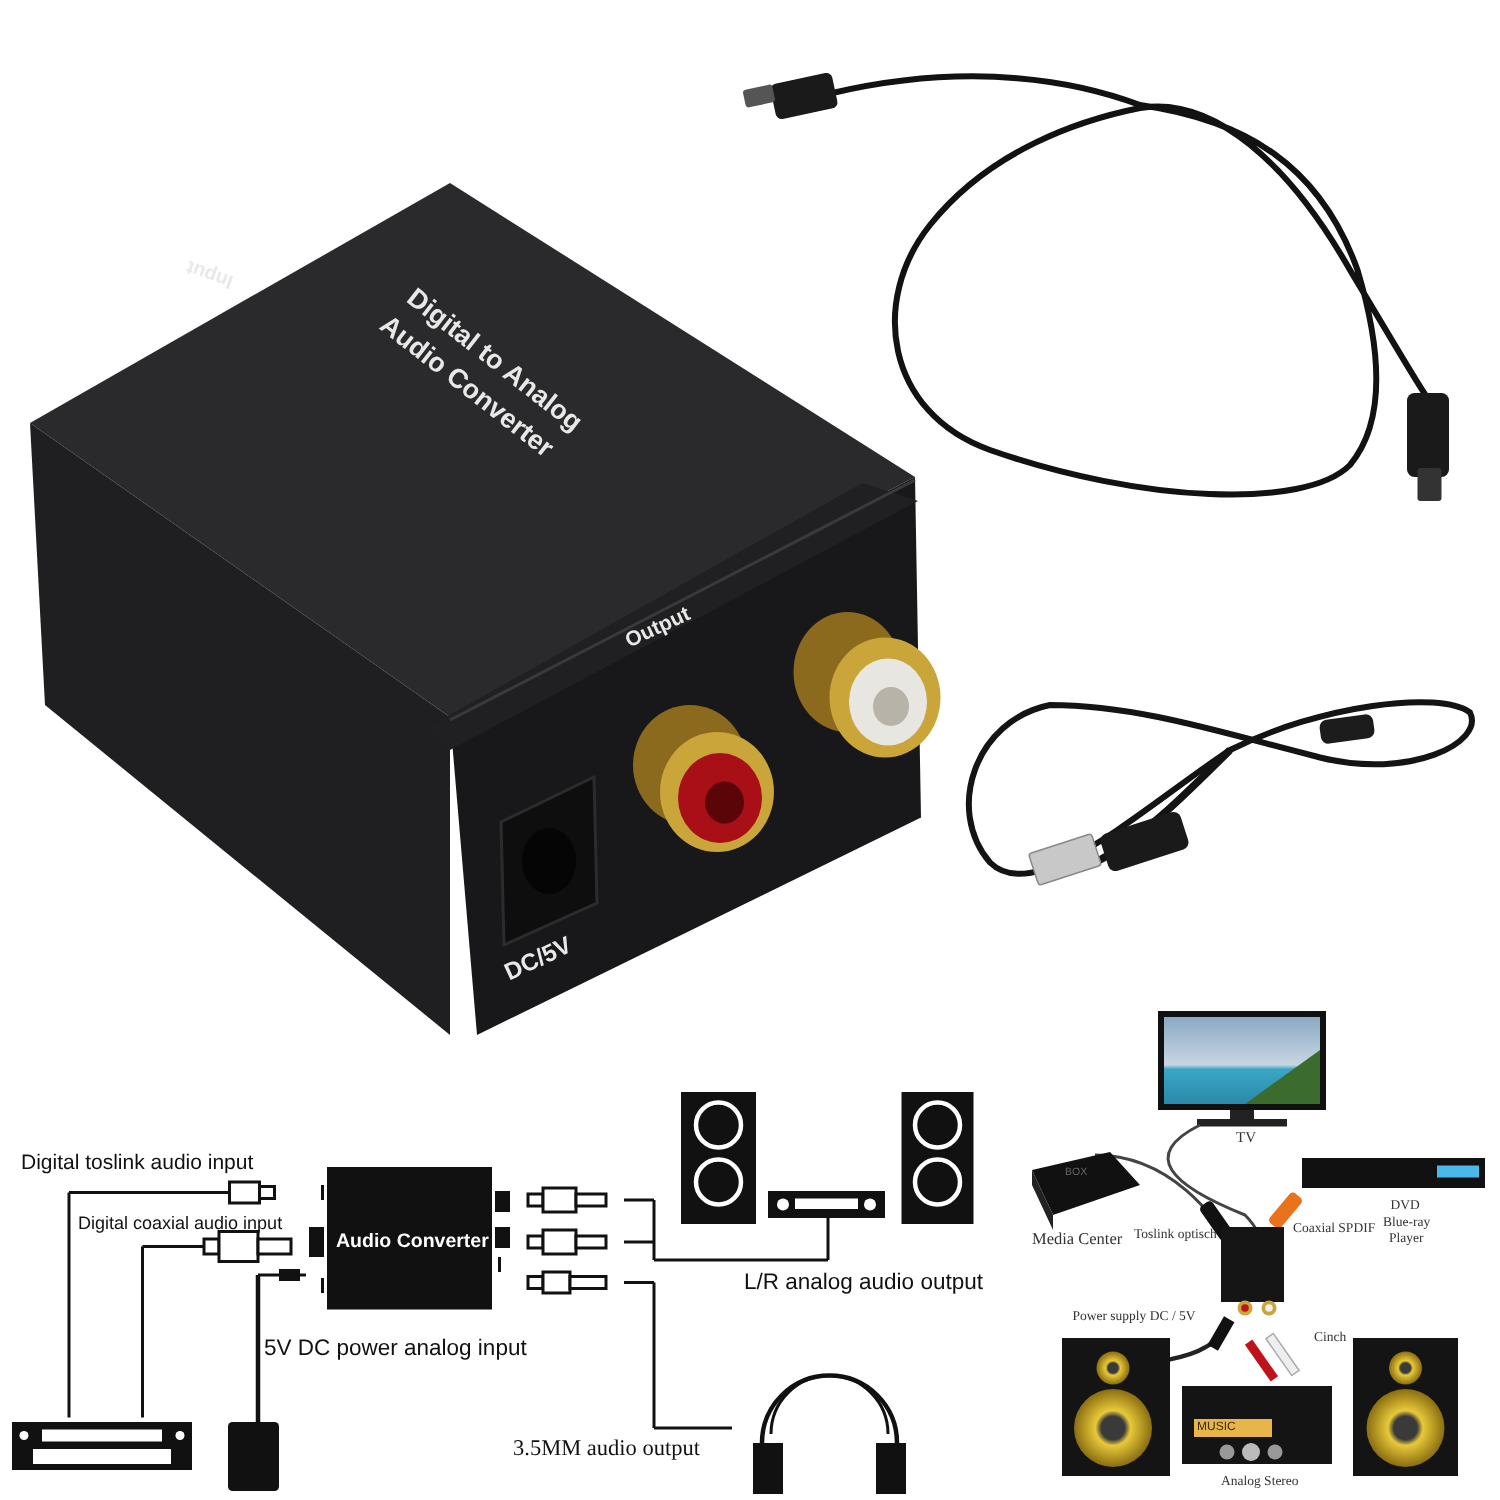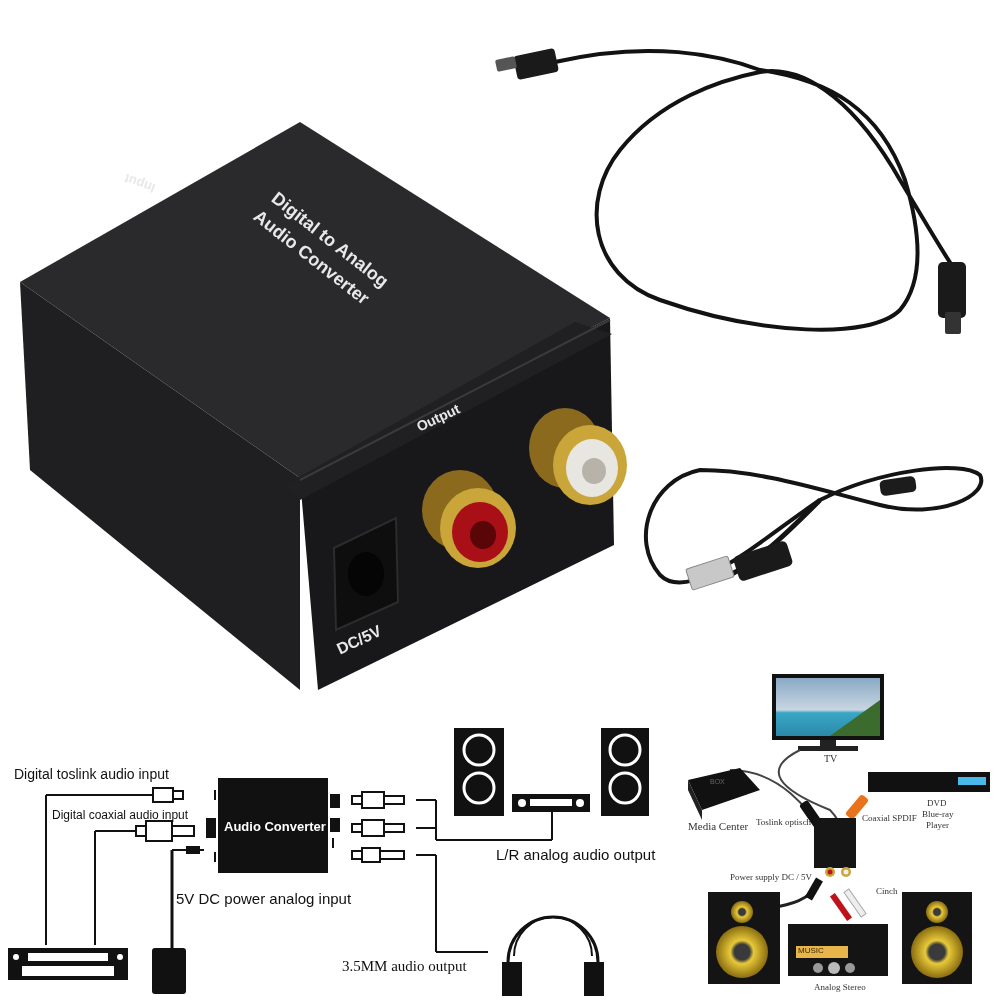--- a/index.html
+++ b/index.html
@@ -198,18 +198,18 @@
       <circle cx="170" cy="308" r="5" fill="#999"></circle>
   </svg>
 
   <div class="lbl serif" style="left:144px;top:93px;font-size:10px;text-align:center;">TV</div>
   <div class="lbl serif" style="left:8px;top:160px;font-size:11px;">Media Center</div>
   <div class="lbl serif" style="left:76px;top:157px;font-size:9px;">Toslink optisch</div>
   <div class="lbl serif" style="left:182px;top:153px;font-size:9px;">Coaxial SPDIF</div>
   <div class="lbl serif" style="left:247px;top:138px;font-size:9px;">DVD</div>
   <div class="lbl serif" style="left:242px;top:149px;font-size:9px;">Blue-ray</div>
   <div class="lbl serif" style="left:246px;top:160px;font-size:9px;">Player</div>
-  <div class="lbl serif" style="left:50px;top:212px;font-size:9px;">Power supply DC / 5V</div>
+  <div class="lbl serif" style="left:35px;top:212px;font-size:9px;">Power supply DC / 5V</div>
   <div class="lbl serif" style="left:196px;top:226px;font-size:9px;">Cinch</div>
   <div class="lbl serif" style="left:134px;top:322px;font-size:9px;">Analog Stereo</div>
   <div class="lbl" style="left:118px;top:286px;font-size:8px;color:#3a2a05;">MUSIC</div>
   <div class="lbl" style="left:30px;top:118px;font-size:7px;color:#666;">BOX</div>
 </div>
 
 </body></html>

